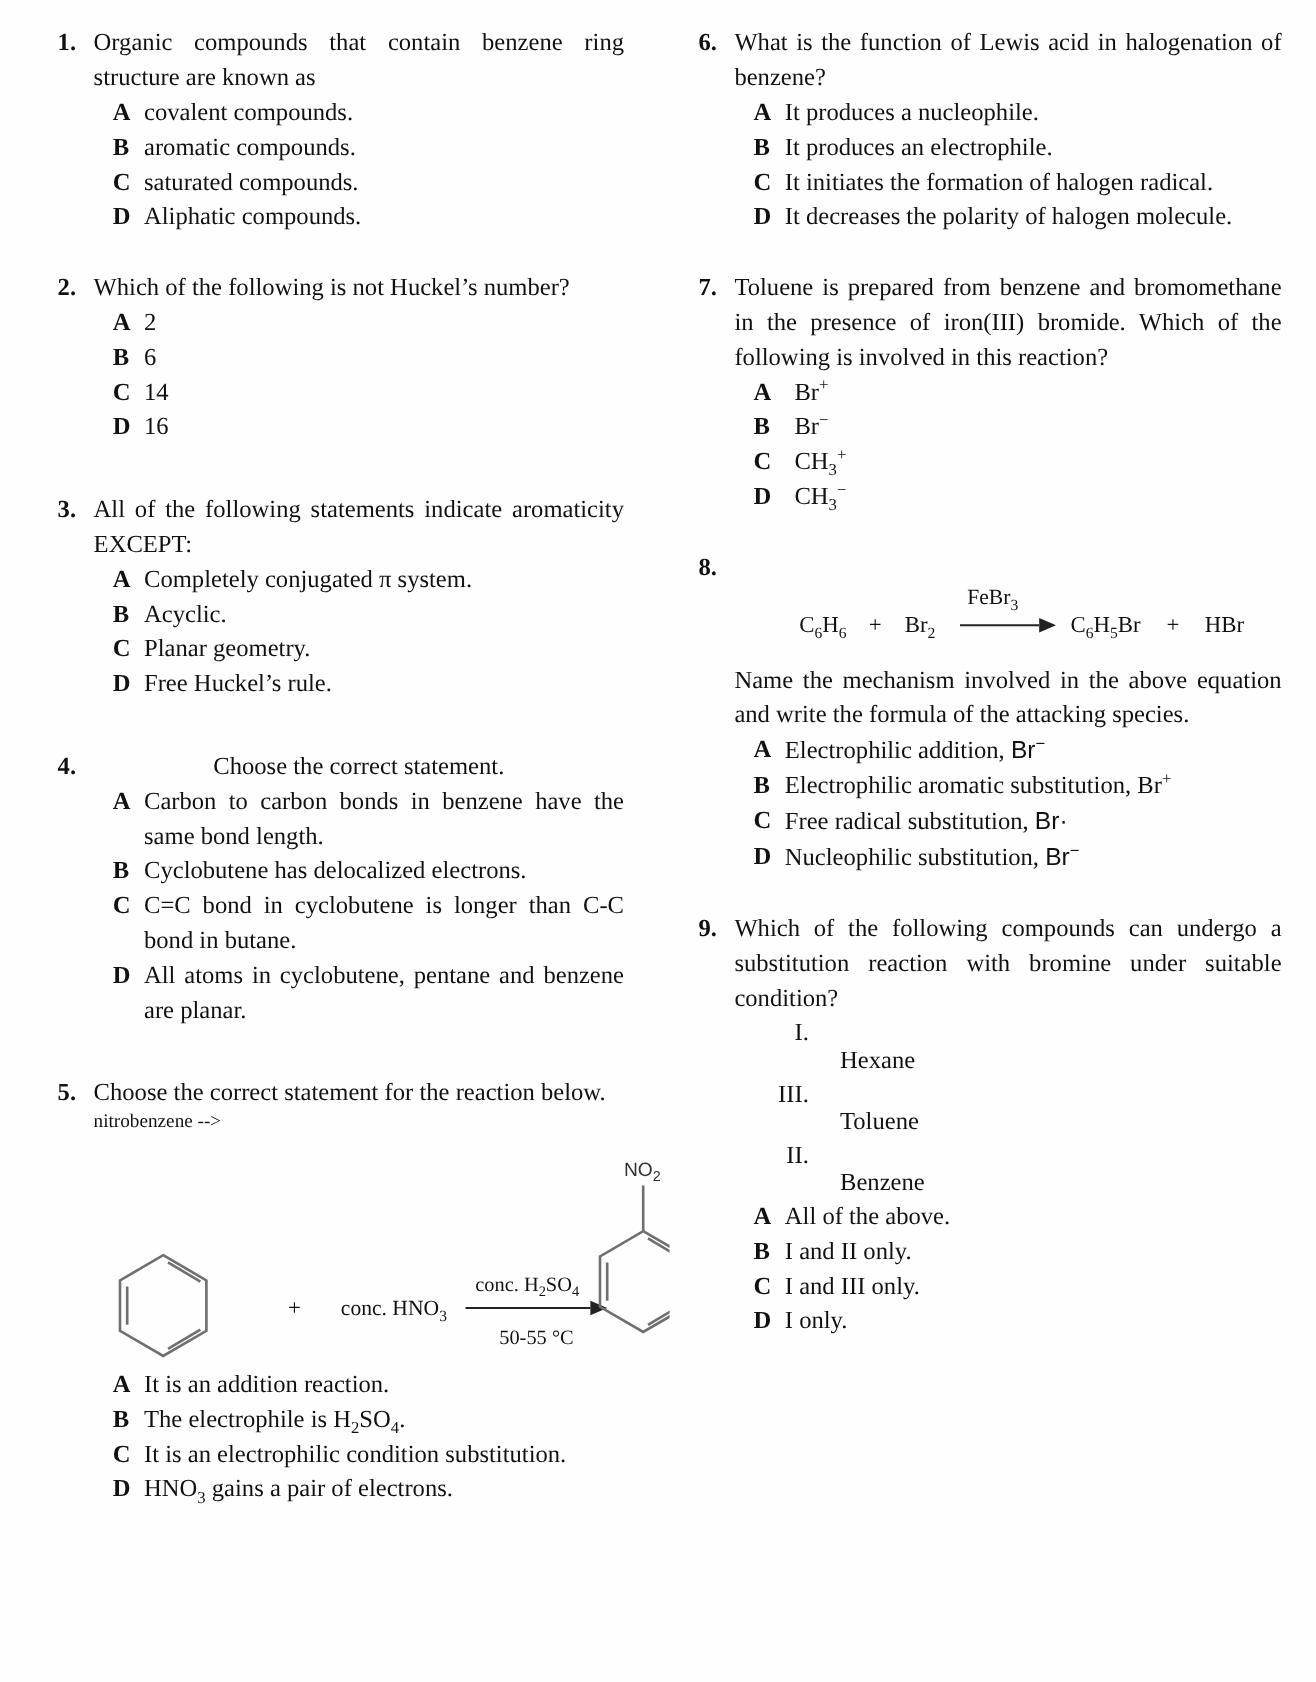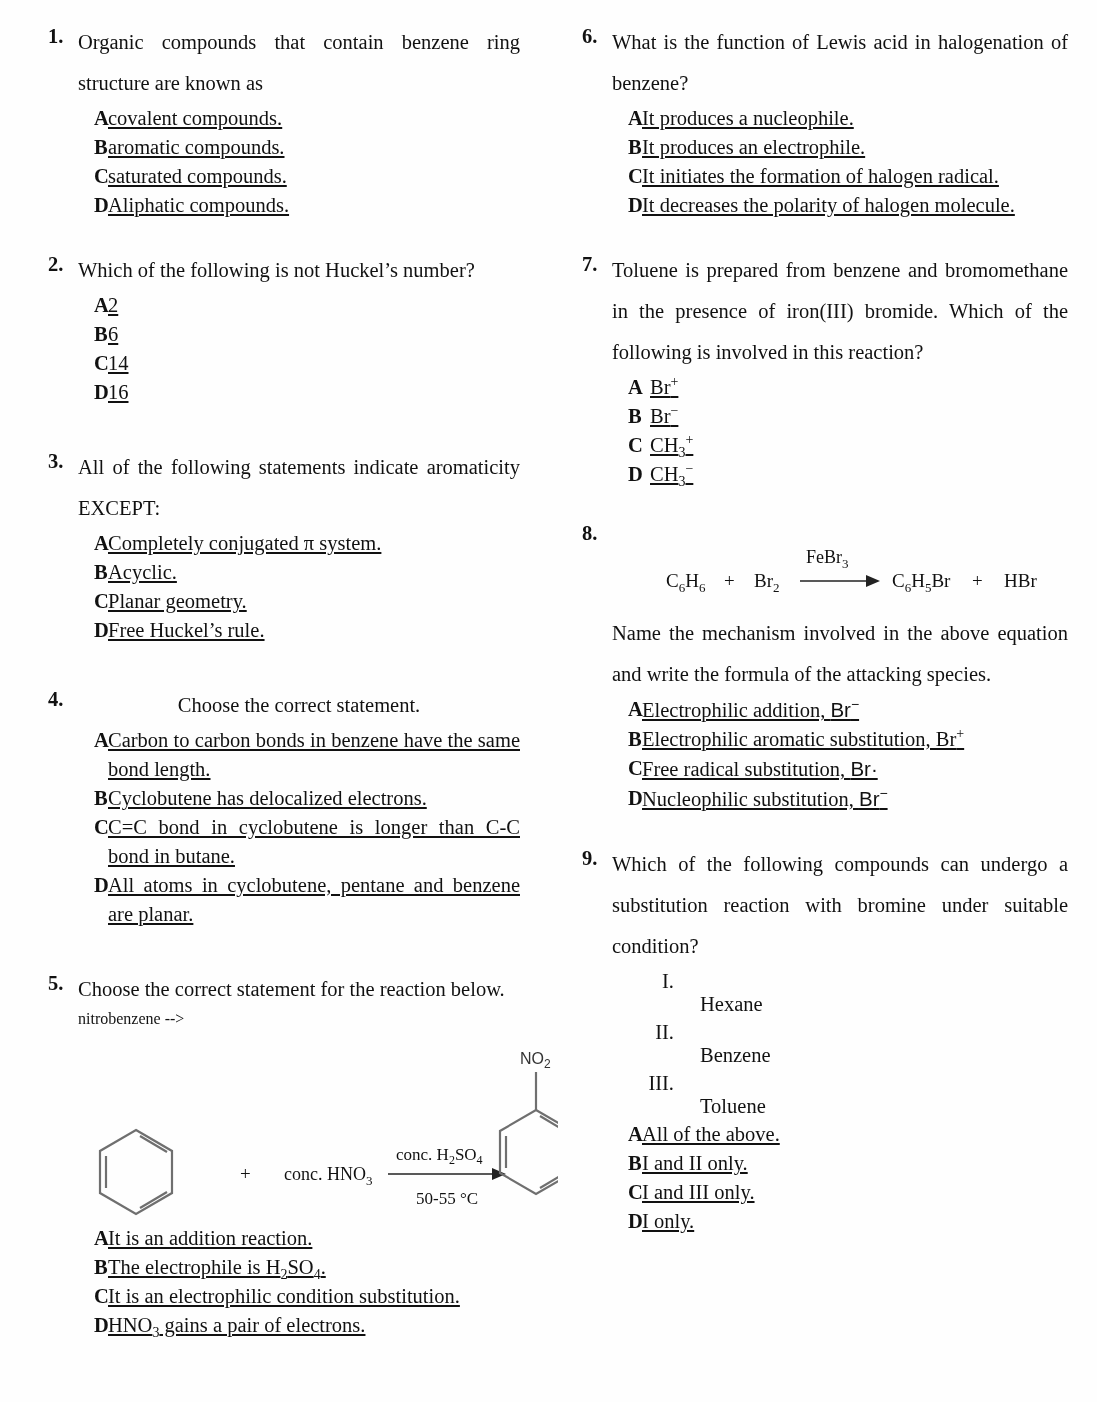--- a/index.html
+++ b/index.html
@@ -35,21 +35,21 @@
     line-height: 29px;
     width: 34px;
     flex: 0 0 34px;
     text-align: left;
     padding-left: 4px;
     box-sizing: border-box;
   }
   .qbody { flex: 1 1 auto; }
   .stem {
     font-size: 20.5px;
-    line-height: 41px;
+    line-height: 29px;
     text-align: justify;
     text-justify: inter-word;
     margin: 0;
   }
   .stem.nojust { text-align: center; }
 
   
   .opts { margin-top: 0; }
   .opt {
     display: flex;
@@ -60,24 +60,23 @@
   .opt-letter {
     font-weight: bold;
     flex: 0 0 26px;
     width: 26px;
     padding-left: 16px;
     box-sizing: border-box;
   }
   .opt-letter.wide { flex: 0 0 34px; width: 34px; }
   .opt-text {
     flex: 1 1 auto;
-    padding-left: 4px;
+    padding-left: 16px;
     text-align: justify;
     text-justify: inter-word;
-    text-decoration: underline;
   }
   .opt-text.nojust { text-align: left; }
 
   
   .roman-item {
     display: flex;
     font-size: 20.5px;
     line-height: 28px;
   }
   .roman-num {
@@ -411,27 +410,27 @@
       <div class="qnum">9.</div>
       <div class="qbody">
         <p class="stem">Which of the following compounds can undergo a substitution reaction with bromine under suitable condition?</p>
 
         <div>
           <div class="roman-item">
             <span class="roman-num">I.</span>
             <span class="roman-label">Hexane</span>
           </div>
           <div class="roman-item">
+            <span class="roman-num">III.</span>
+            <span class="roman-label">Toluene</span>
+          </div>
+          <div class="roman-item">
             <span class="roman-num">II.</span>
             <span class="roman-label">Benzene</span>
           </div>
-          <div class="roman-item">
-            <span class="roman-num">III.</span>
-            <span class="roman-label">Toluene</span>
-          </div>
         </div>
 
         <div class="opts">
           <div class="opt">
             <span class="opt-letter">A</span>
             <span class="opt-text nojust">All of the above.</span>
           </div>
           <div class="opt">
             <span class="opt-letter">B</span>
             <span class="opt-text nojust">I and II only.</span>

